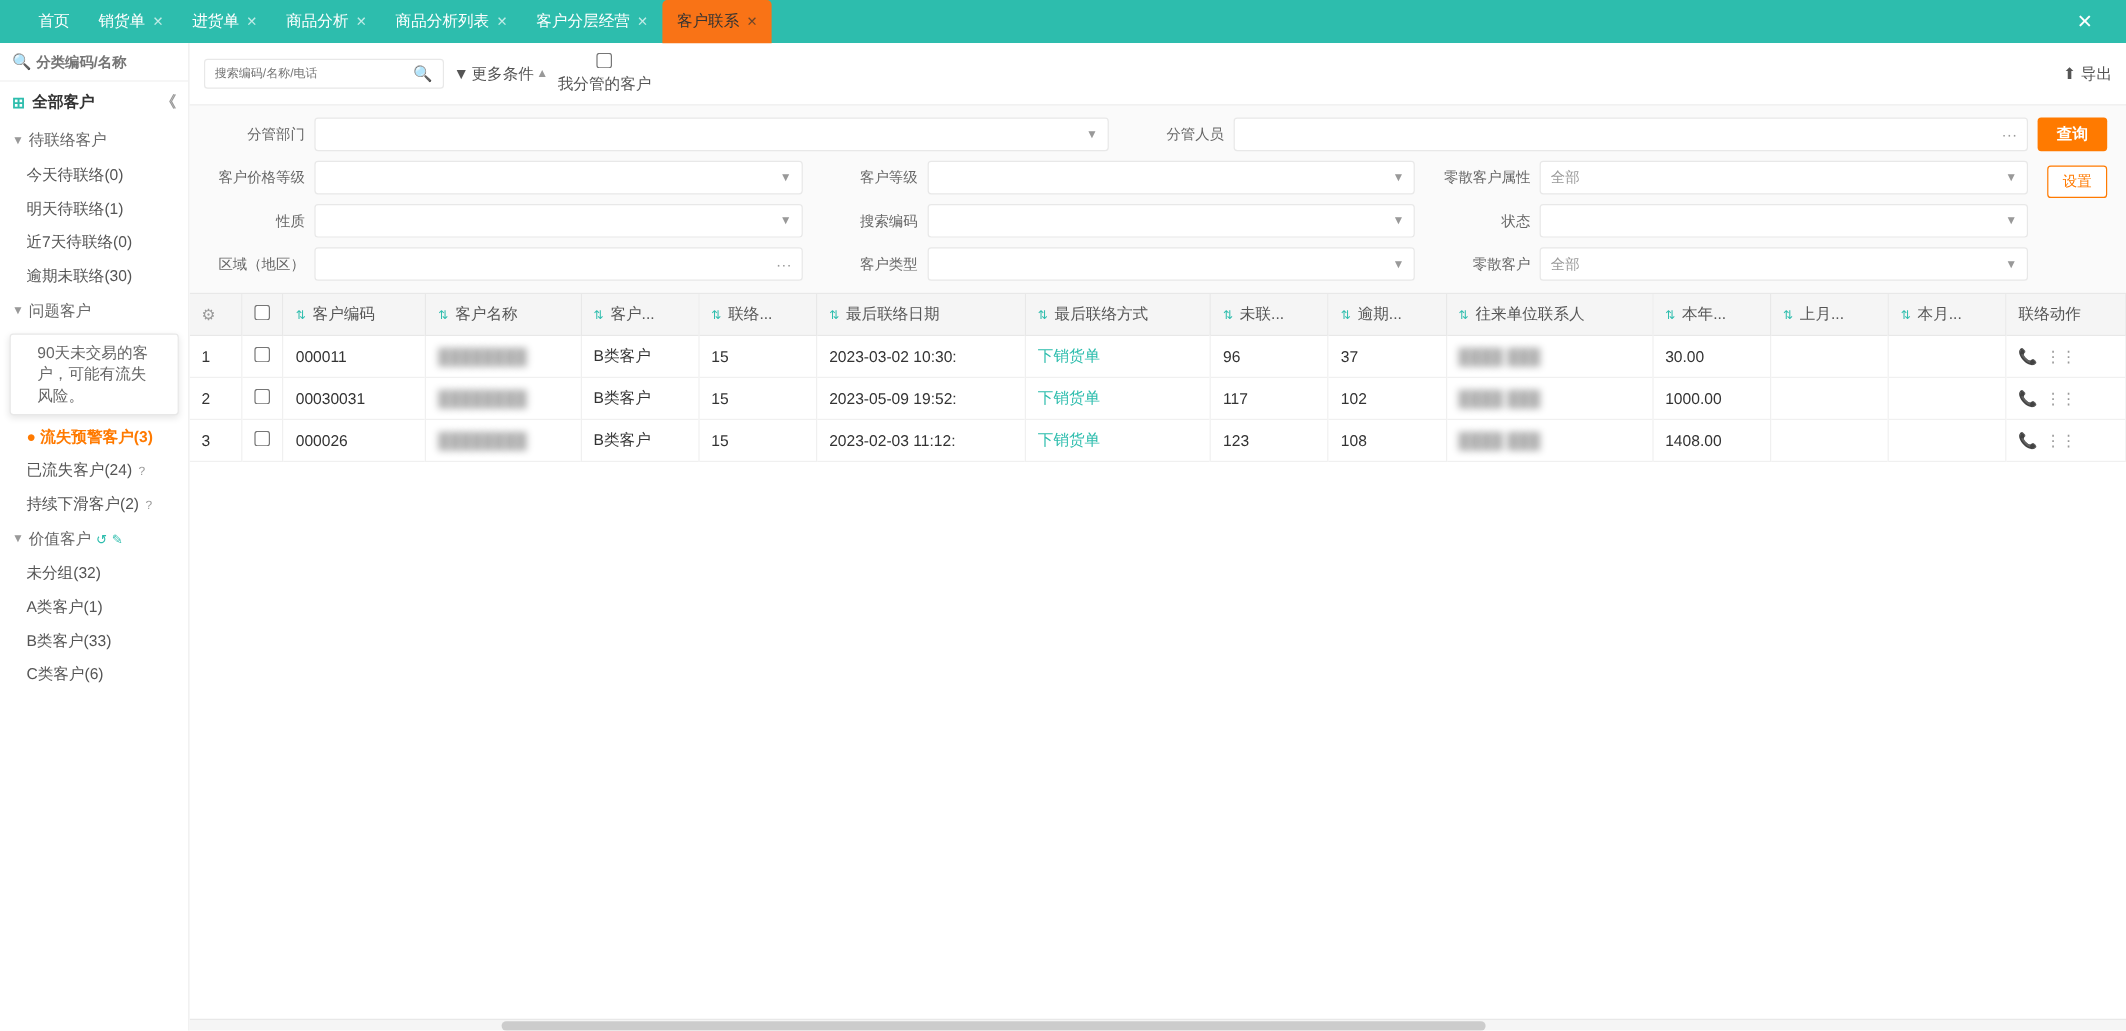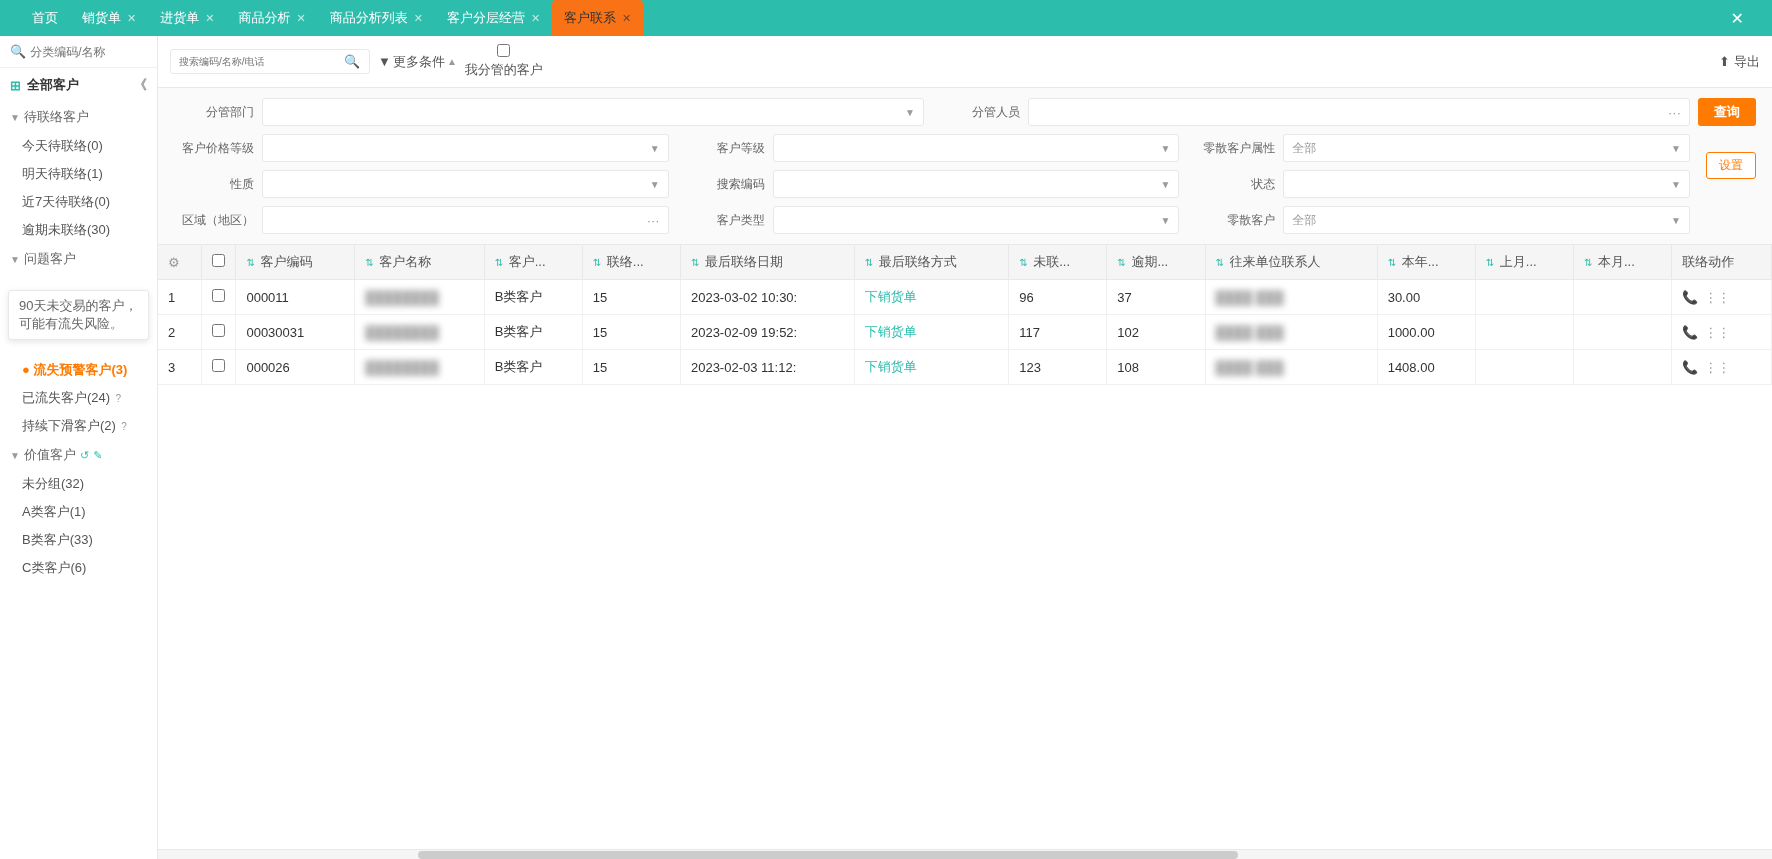--- a/index.html
+++ b/index.html
@@ -64,20 +64,21 @@
       align-items: center;
       padding: 8px 10px;
       border-bottom: 1px solid #f0f0f0;
     }
     .sidebar-search input {
       border: none;
       outline: none;
       font-size: 12px;
       width: 100%;
       color: #999;
+      font-weight: bold;
     }
     .sidebar-search-icon { color: #ccc; margin-right: 4px; }
     
     .sidebar-header {
       display: flex;
       align-items: center;
       padding: 8px 10px;
       font-weight: bold;
       color: #333;
       cursor: pointer;
@@ -105,24 +106,24 @@
       font-size: 12px;
     }
     .sidebar-item.active {
       color: #ff7a00;
       font-weight: bold;
     }
     
     .tooltip-box {
       background: #fff;
       border: 1px solid #e8e8e8;
-      padding: 6px 10px;
+      padding: 6px 22px;
       font-size: 12px;
       color: #666;
-      margin: 16px 8px;
+      margin: 4px 8px;
       border-radius: 3px;
       box-shadow: 0 2px 6px rgba(0,0,0,0.1);
     }
 
     
     .content-area {
       flex: 1;
       display: flex;
       flex-direction: column;
       overflow: hidden;
@@ -244,21 +245,21 @@
       border-radius: 3px;
       padding: 4px 12px;
       cursor: pointer;
       font-size: 12px;
       margin-top: 4px;
     }
     .btn-group {
       display: flex;
       flex-direction: column;
       align-items: flex-end;
-      gap: 22px;
+      gap: 8px;
       flex-shrink: 0;
     }
 
     
     .table-container {
       flex: 1;
       overflow: auto;
       position: relative;
     }
     table {
@@ -684,21 +685,21 @@
     <td>2</td>
     <td class="checkbox-cell">
       <input type="checkbox" style="">
     </td>
     <td>00030031</td>
     <td>
       <span class="blurred-text">████████</span>
     </td>
     <td>B类客户</td>
     <td>15</td>
-    <td>2023-02-09 19:52:</td>
+    <td>2023-05-09 19:52:</td>
     <td>
       <a class="link-text">下销货单</a>
     </td>
     <td>117</td>
     <td>102</td>
     <td>
       <span class="blurred-text">████ ███</span>
     </td>
     <td>1000.00</td>
     <td></td>

